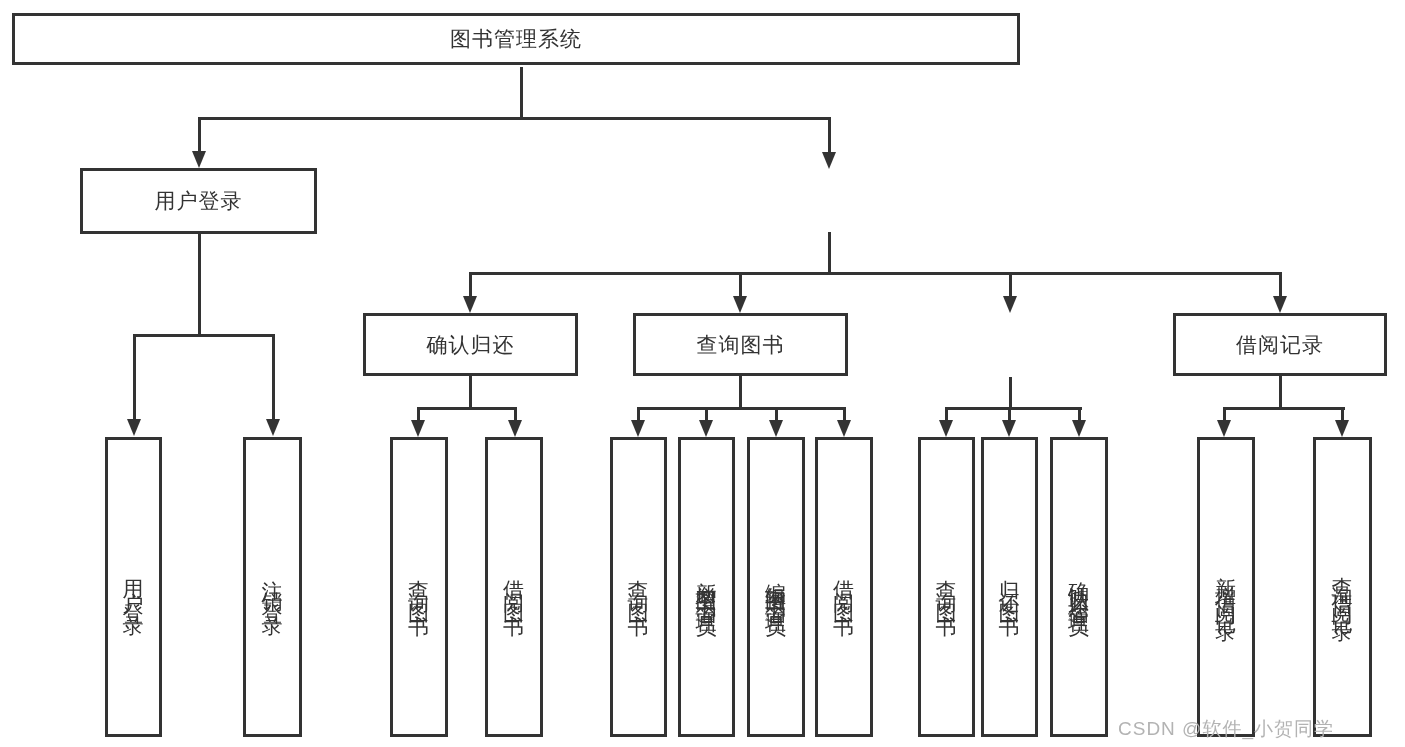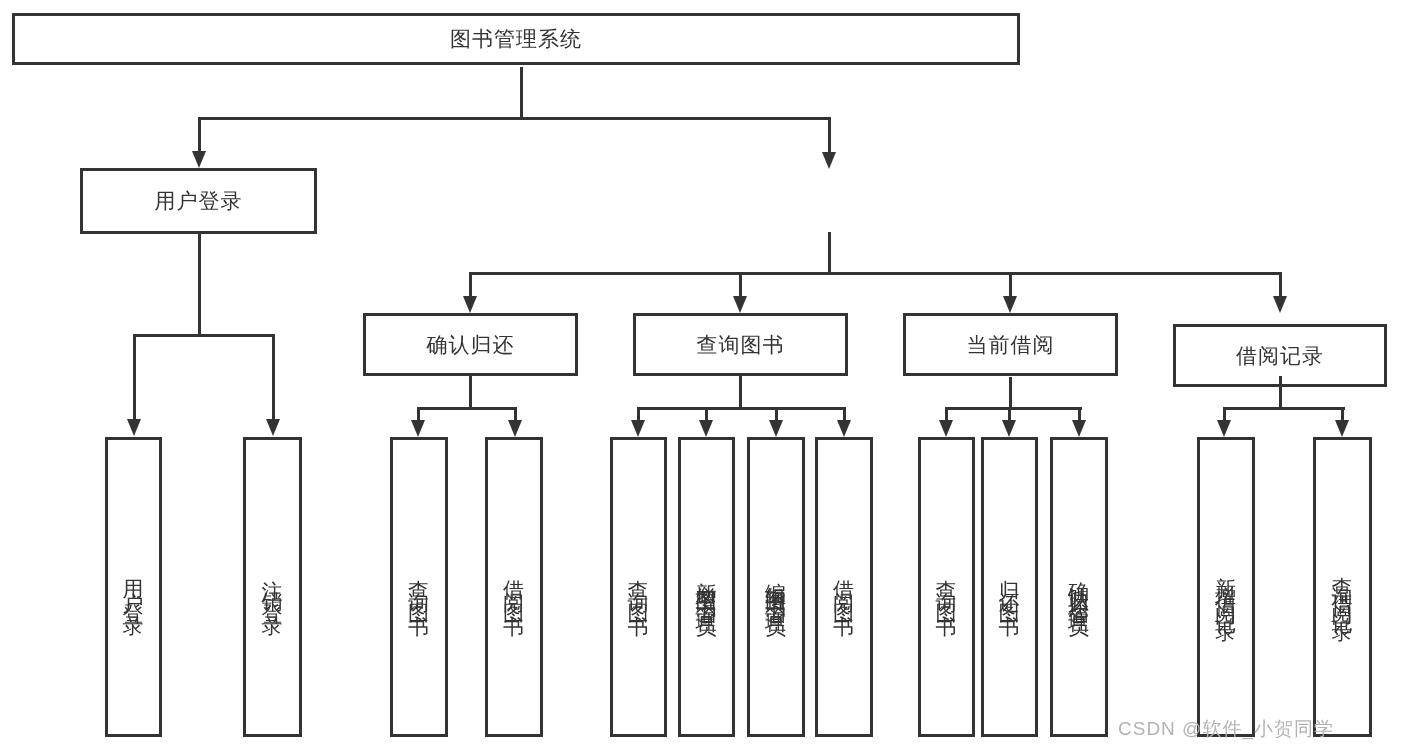--- a/index.html
+++ b/index.html
@@ -59,22 +59,21 @@
   <div class="line" style="left:739px;top:272px;width:3px;height:25px;"></div>
   <div class="line" style="left:1009px;top:272px;width:3px;height:25px;"></div>
   <div class="line" style="left:1279px;top:272px;width:3px;height:25px;"></div>
   <div class="arr" style="left:463px;top:296px;"></div>
   <div class="arr" style="left:733px;top:296px;"></div>
   <div class="arr" style="left:1003px;top:296px;"></div>
   <div class="arr" style="left:1273px;top:296px;"></div>
 
   <div class="box" style="left:363px;top:313px;width:215px;height:63px;">确认归还</div>
   <div class="box" style="left:633px;top:313px;width:215px;height:63px;">查询图书</div>
-  <div class="box" style="left:903px;top:313px;width:215px;height:63px;">当前借阅</div>
-  <div class="box" style="left:1173px;top:324px;width:214px;height:63px;">借阅记录</div>
+  <div class="box" style="left:1173px;top:313px;width:214px;height:63px;">借阅记录</div>
 
   <div class="line" style="left:469px;top:376px;width:3px;height:33px;"></div>
   <div class="line" style="left:739px;top:376px;width:3px;height:33px;"></div>
   <div class="line" style="left:1009px;top:377px;width:3px;height:32px;"></div>
   <div class="line" style="left:1279px;top:376px;width:3px;height:33px;"></div>
 
   <div class="line" style="left:417px;top:407px;width:100px;height:3px;"></div>
   <div class="line" style="left:637px;top:407px;width:209px;height:3px;"></div>
   <div class="line" style="left:945px;top:407px;width:137px;height:3px;"></div>
   <div class="line" style="left:1223px;top:407px;width:122px;height:3px;"></div>

